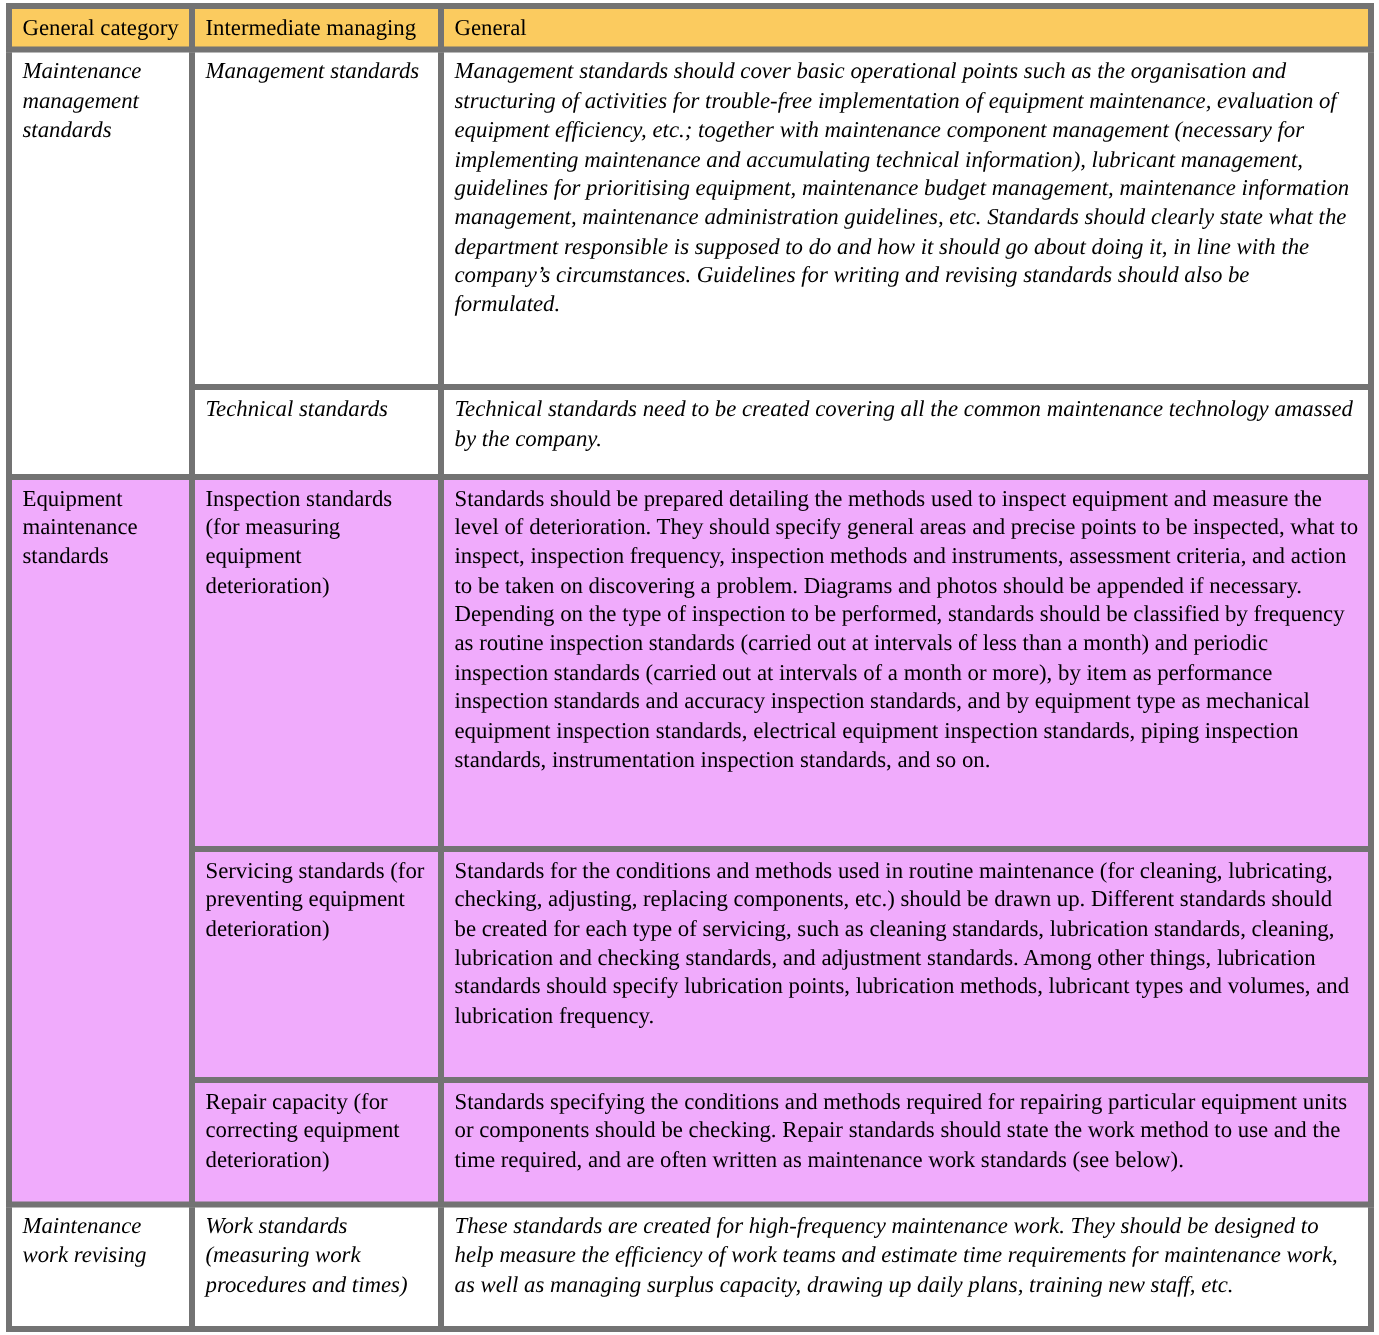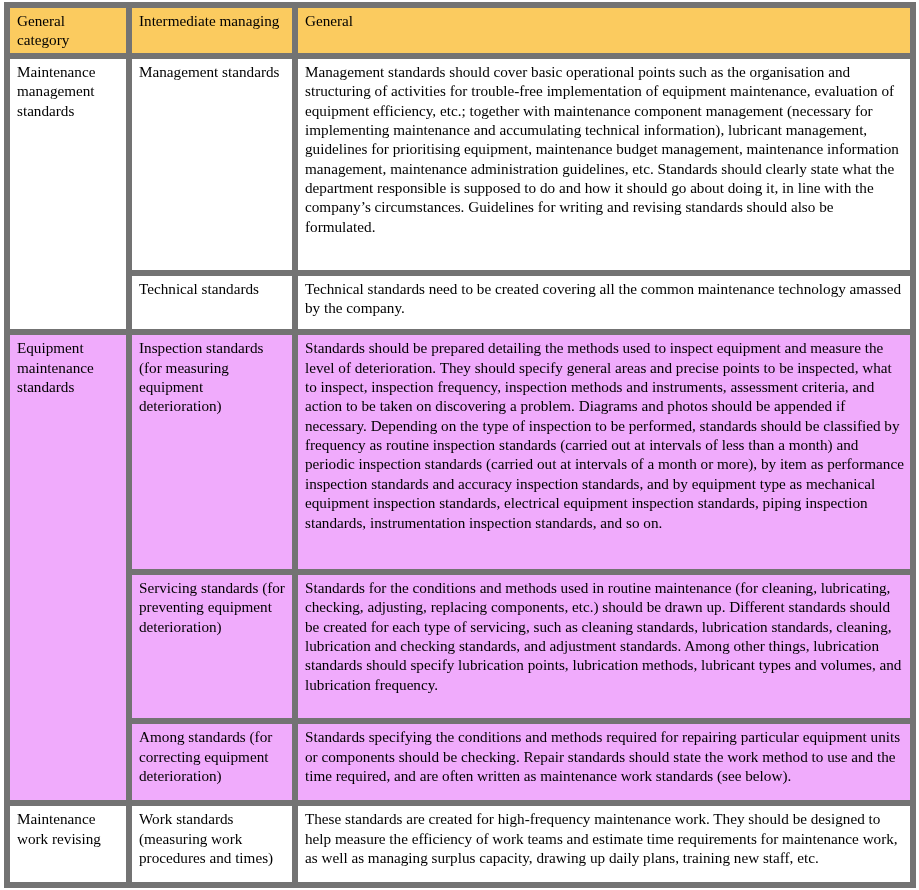--- a/index.html
+++ b/index.html
@@ -26,21 +26,21 @@
   table.std-table {
     width: 100%;
     height: 100%;
     border-collapse: collapse;
     table-layout: fixed;
     border: 1px solid #3b3b3b;
   }
 
   table.std-table td,
   table.std-table th {
-    border: 6px solid #737373;
+    border: 4px solid #737373;
     padding: 3px 6px 3px 7px;
     vertical-align: top;
     font-weight: normal;
     font-size: 15.2px;
     line-height: 1.275;
     text-align: left;
     margin-left: 11px;
   }
 
   
@@ -55,21 +55,21 @@
     vertical-align: middle;
     padding-top: 4px;
     padding-bottom: 4px;
     line-height: 1.27;
   }
 
   
   tr.orange > td { background: #f0abfc; }
   tr.white > td { background: #ffffff; }
   td.orange-cell { background: #FBCB5F; }
-  td.white-cell { background: #ffffff; }
+  td.white-cell { background: #ffffff; font-style: italic; }
 
   td.general-cell {
     vertical-align: middle;
   }
 
   td.details-cell {
     text-align: left;
   }
 
   .u { }
@@ -112,21 +112,21 @@
         <td class="intermediate-cell orange-cell">Inspection standards (for measuring equipment deterioration)</td>
         <td class="details-cell orange-cell">Standards should be prepared detailing the methods used to inspect equipment and measure the level of deterioration. They should specify general areas and precise points to be inspected, what to inspect, inspection frequency, inspection methods and instruments, assessment criteria, and action to be taken on discovering a problem. Diagrams and photos should be appended if necessary. Depending on the type of inspection to be performed, standards should be classified by <span class="u">frequency</span> as routine inspection standards (carried out at intervals of less than a month) and periodic inspection standards (carried out at intervals of a month or more), by <span class="u">item</span> as performance inspection standards and accuracy inspection standards, and by <span class="u">equipment type</span> as mechanical equipment inspection standards, electrical equipment inspection standards, piping inspection standards, instrumentation inspection standards, and so on.</td>
       </tr>
 
       <tr class="orange">
         <td class="intermediate-cell orange-cell">Servicing standards (for preventing equipment deterioration)</td>
         <td class="details-cell orange-cell">Standards for the conditions and methods used in routine maintenance (for cleaning, lubricating, checking, adjusting, replacing components, etc.) should be drawn up. Different standards should be created for each type of servicing, such as cleaning standards, lubrication standards, cleaning, lubrication and checking standards, and adjustment standards. Among other things, lubrication standards should specify lubrication points, lubrication methods, lubricant types and volumes, and lubrication frequency.</td>
       </tr>
 
       <tr class="orange">
-        <td class="intermediate-cell orange-cell">Among standards (for correcting equipment deterioration)</td>
+        <td class="intermediate-cell orange-cell">Repair capacity (for correcting equipment deterioration)</td>
         <td class="details-cell orange-cell">Standards specifying the conditions and methods required for repairing particular equipment units or components should be checking. Repair standards should state the work method to use and the time required, and are often written as maintenance work standards (see below).</td>
       </tr>
 
       <tr class="white">
         <td class="general-cell white-cell">Maintenance work revising</td>
         <td class="intermediate-cell white-cell">Work standards (measuring work procedures and times)</td>
         <td class="details-cell white-cell">These standards are created for high-frequency maintenance work. They should be designed to help measure the efficiency of work teams and estimate time requirements for maintenance work, as well as managing surplus capacity, drawing up daily plans, training new staff, etc.</td>
       </tr>
 
     </tbody>

